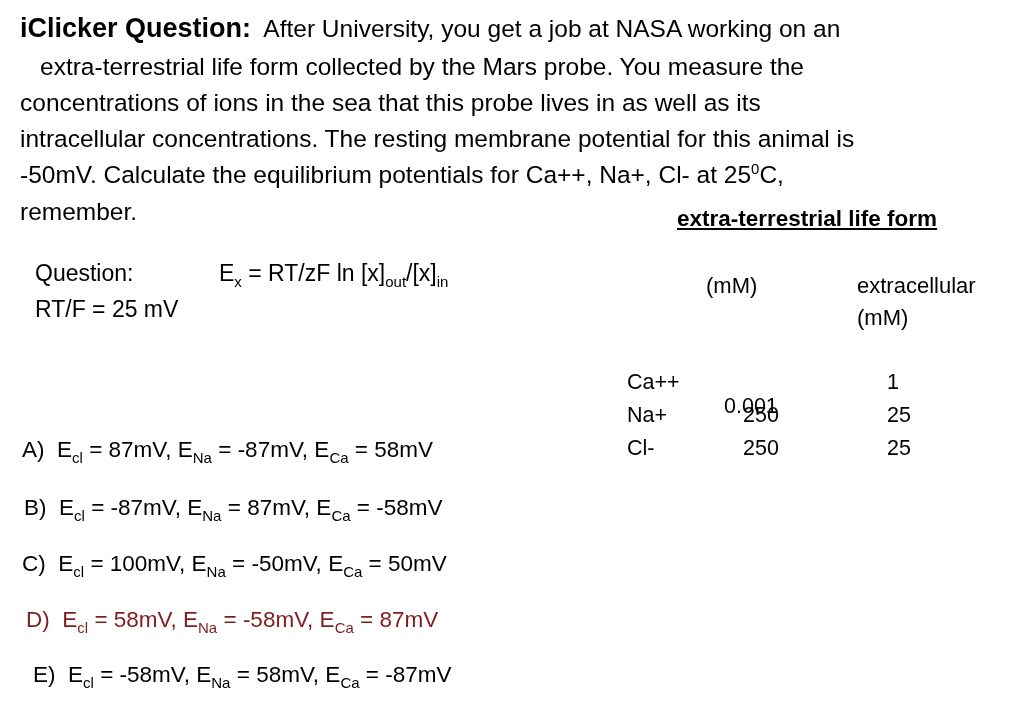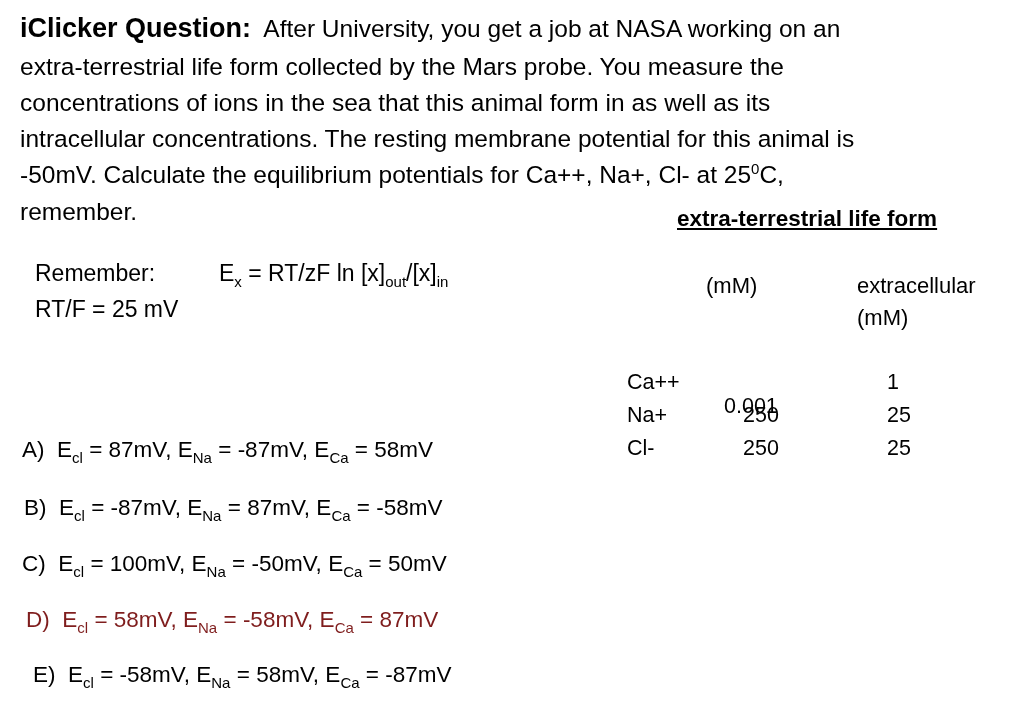--- a/index.html
+++ b/index.html
@@ -20,29 +20,29 @@
   .opt { font-size: 22.5px; }
   .correct { color: #7f1d1d; }
 </style>
 </head>
 <body>
 
 <div class="abs q-line" style="top:10px;">
   <span class="q-title">iClicker Question:</span>&nbsp;
   <span>After University, you get a job at NASA working on an</span>
 </div>
-<div class="abs q-line" style="top:49px;">extra-terrestrial life form collected by the Mars probe.  You measure the</div>
-<div class="abs q-line" style="top:85px;">concentrations of ions in the sea that this animal form in as well as its</div>
+<div class="abs q-line" style="top:49px;margin-left:20px;">extra-terrestrial life form collected by the Mars probe.  You measure the</div>
+<div class="abs q-line" style="top:85px;">concentrations of ions in the sea that this probe lives in as well as its</div>
 <div class="abs q-line" style="top:121px;">intracellular concentrations. The resting membrane potential for this animal is</div>
 <div class="abs q-line" style="top:157px;">
   <span>-50mV. Calculate the equilibrium potentials for Ca++, Na+, Cl- at 25</span><sup>0</sup><span>C,</span>
 </div>
 <div class="abs q-line" style="top:194px;">remember.</div>
 
-<div class="abs eq-line" style="left:35px; top:260px;">Remember:</div>
+<div class="abs eq-line" style="left:35px; top:260px;">Question:</div>
 <div class="abs eq-line" style="left:219px; top:260px;">
   <span>E</span><sub>x</sub><span> = RT/zF ln [x]</span><sub>out</sub><span>/[x]</span><sub>in</sub>
 </div>
 <div class="abs eq-line" style="left:35px; top:296px;">RT/F = 25 mV</div>
 
 <div class="abs tbl-title">extra-terrestrial life form</div>
 
 <div class="abs th" style="left:706px; top:270px;">
   <div>(mM)</div>
 </div>

